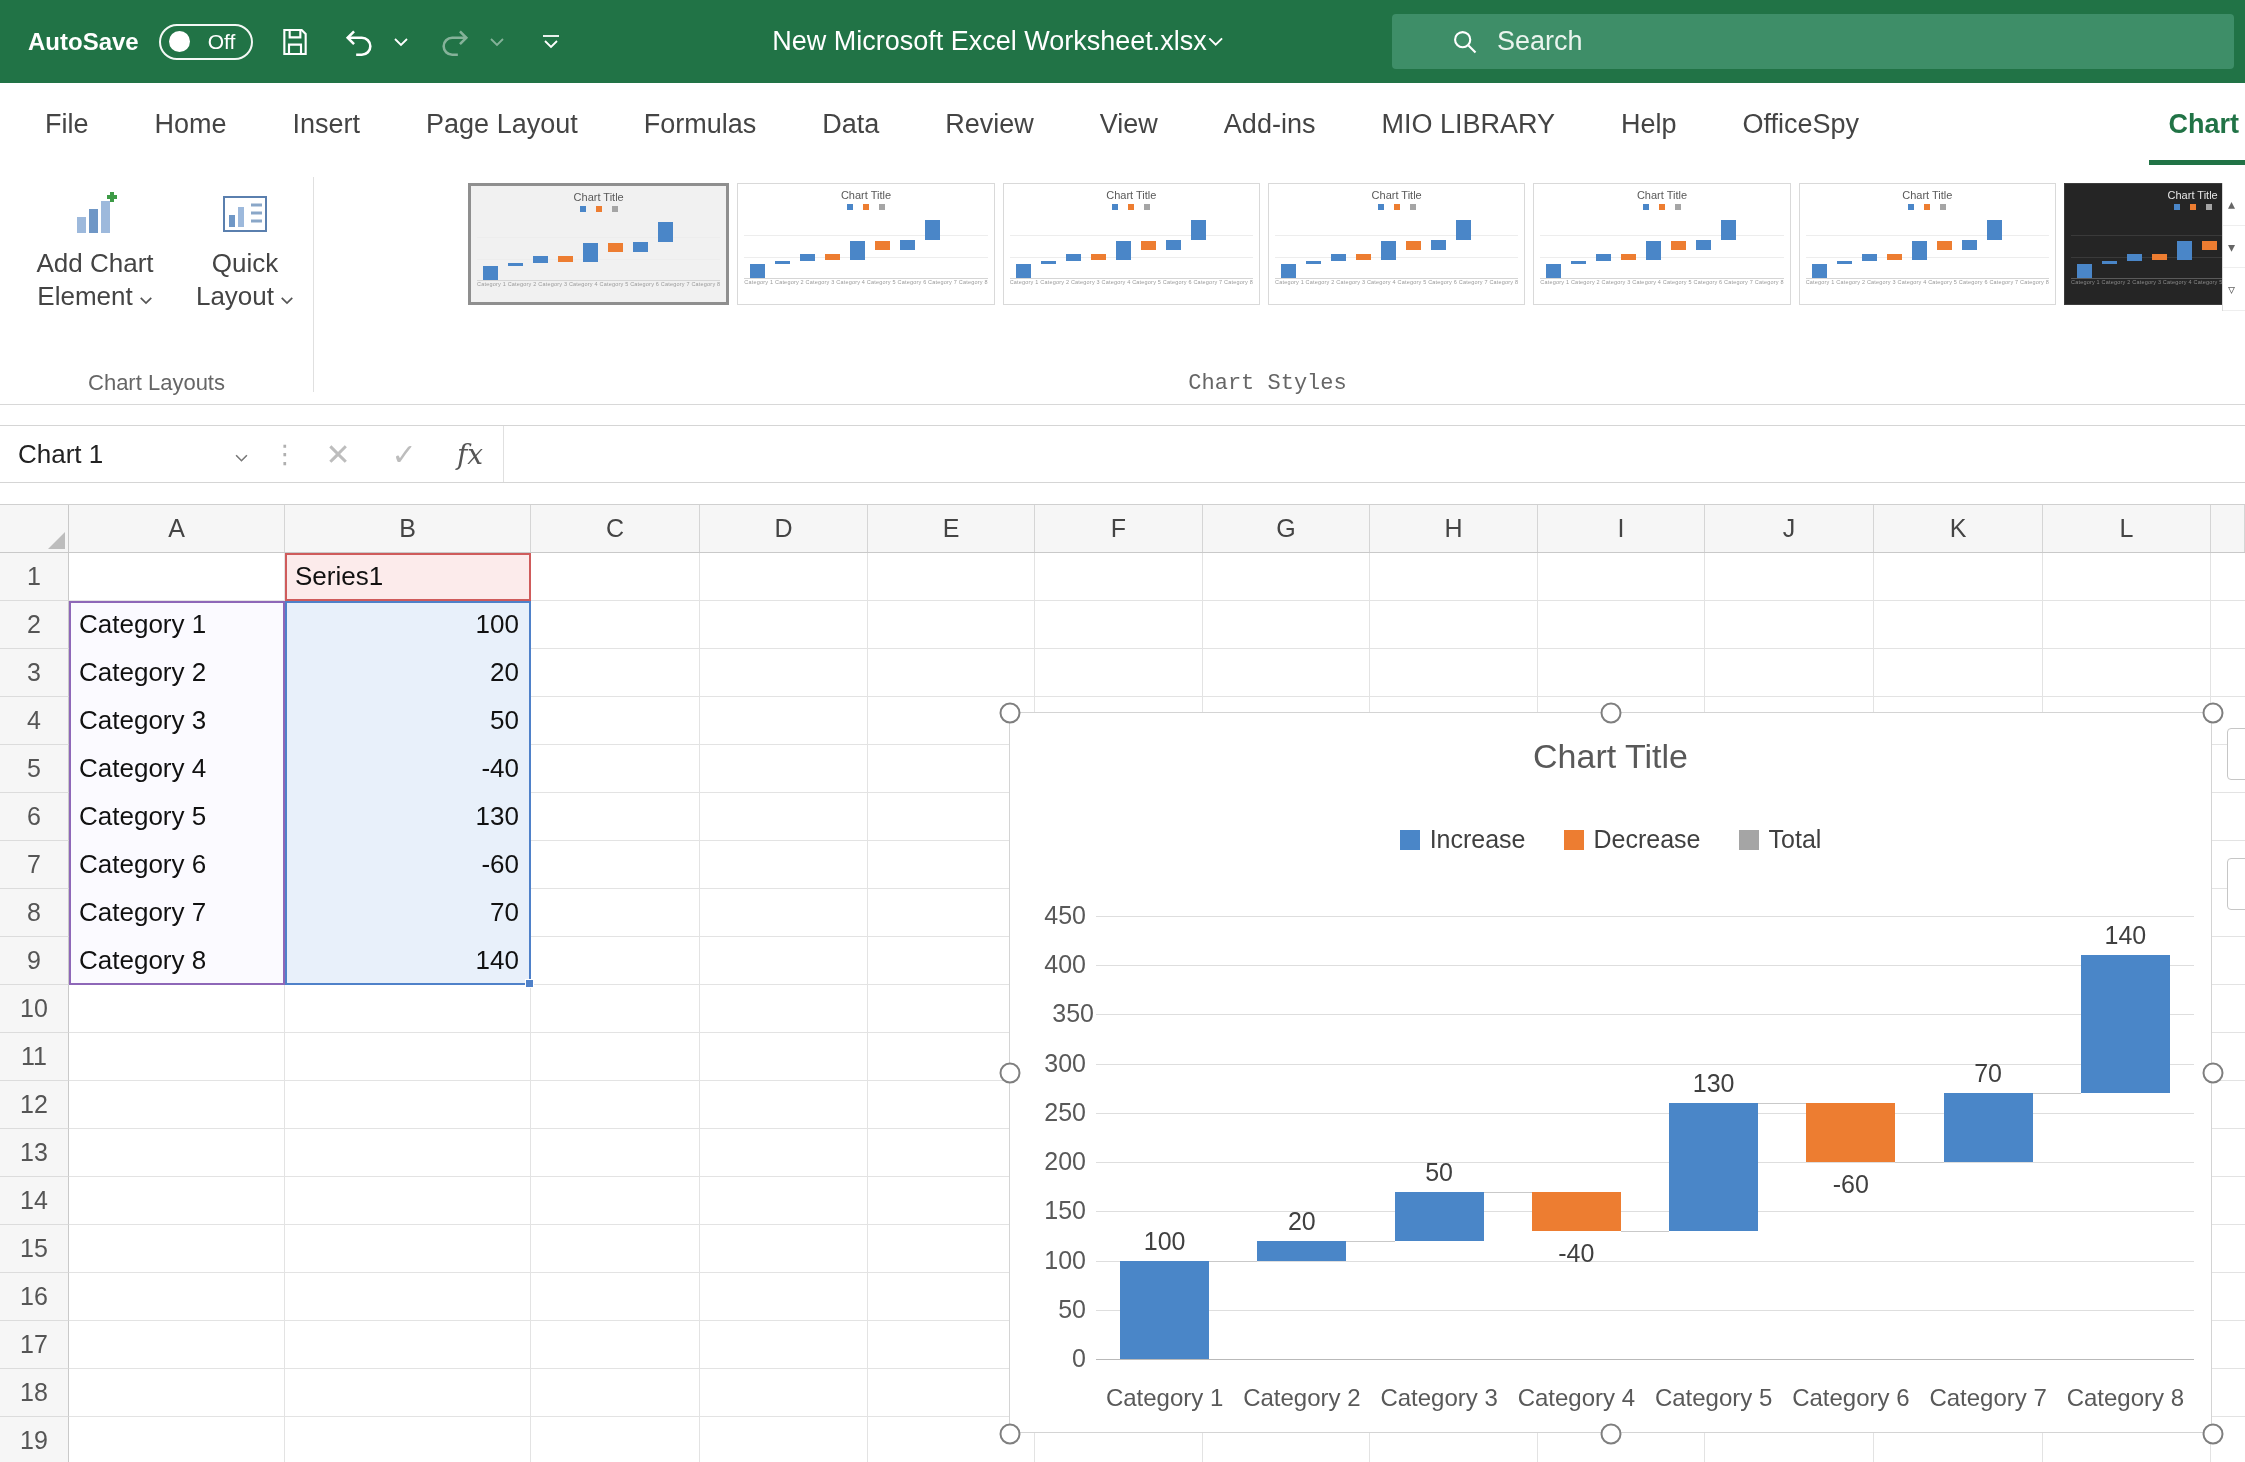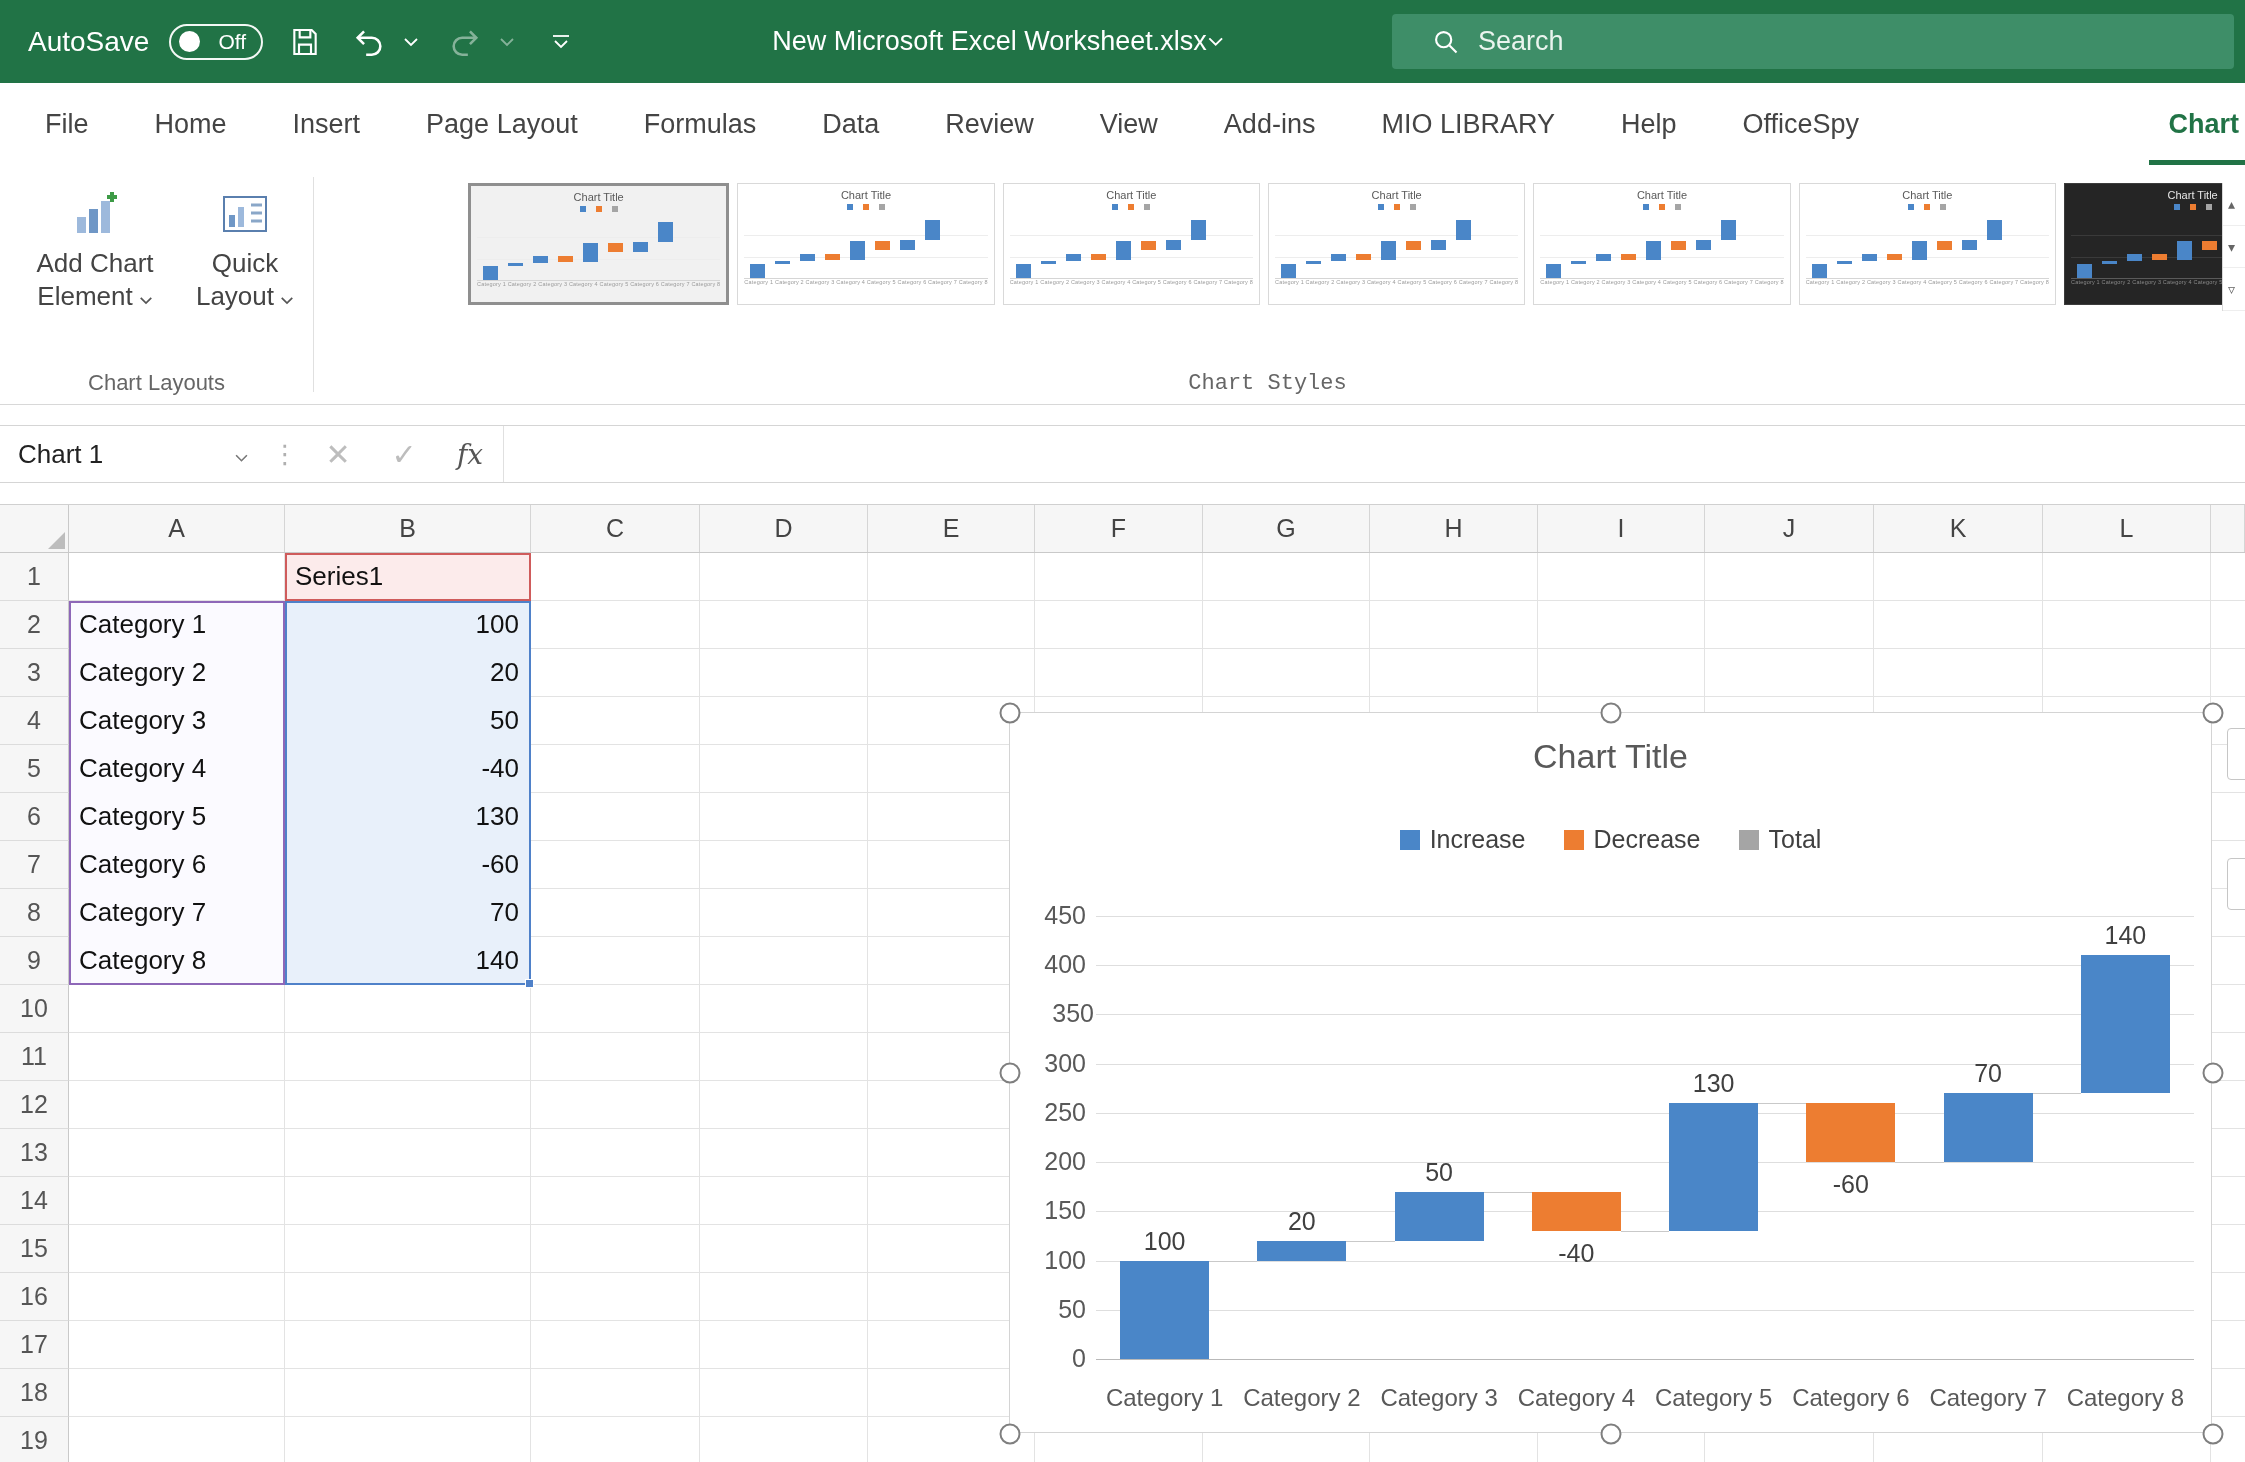--- a/index.html
+++ b/index.html
@@ -3,33 +3,33 @@
 <meta charset="utf-8">
 <style>
   * { box-sizing: border-box; margin:0; padding:0; }
   html,body { width:2245px; height:1462px; overflow:hidden; background:#fff;
     font-family:"Liberation Sans","DejaVu Sans",sans-serif; position:relative; }
 
   
   .titlebar { position:absolute; left:0; top:0; width:2245px; height:83px;
     background:#217346; display:flex; align-items:center; color:#fff; z-index:20; }
   .tb-left { display:flex; align-items:center; gap:20px; padding-left:28px; }
-  .autosave-lbl { font-size:28px; }
+  .autosave-lbl { font-size:24px;font-weight:bold; }
   .toggle { width:94px; height:36px; border:2px solid rgba(255,255,255,.95); border-radius:18px;
     display:flex; align-items:center; padding:0 8px; gap:18px; cursor:pointer; }
   .knob { width:21px; height:21px; border-radius:50%; background:#fff; }
   .toggle-state { font-size:21px; color:#fff; }
   .tb-icon { display:flex; align-items:center; justify-content:center; width:44px; height:48px; }
   .tb-ic-chev { width:20px; margin-left:-8px; display:flex; align-items:center; }
   .dim { opacity:.45; }
   .doc-title { position:absolute; left:998px; transform:translateX(-50%);
     font-size:27px; display:flex; align-items:center; gap:0; white-space:nowrap; }
   .searchbox { position:absolute; left:1392px; top:14px; width:842px; height:55px;
     background:#3e8e68; border-radius:4px; display:flex; align-items:center; gap:18px;
-    padding-left:40px; font-size:27px; color:#eaf4ee; }
+    padding-left:59px; font-size:27px; color:#eaf4ee; }
 
   
   .tabs-row { position:absolute; left:0; top:83px; width:2245px; height:82px; background:#fff;
     display:flex; align-items:stretch; padding-left:12px; z-index:19; }
   .tab { display:flex; align-items:center; padding:0 33px; font-size:27px; color:#444;
     cursor:pointer; white-space:nowrap; position:relative; }
   .tab.active { color:#217346; font-weight:600; margin-left:auto; padding-right:6px; }
   .tab.active::after { content:""; position:absolute; left:14px; right:0; bottom:0; height:5px; background:#217346; }
 
   

